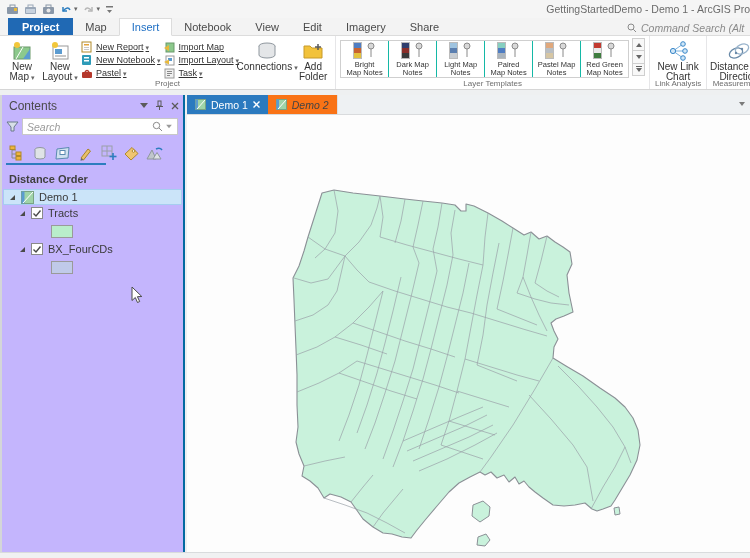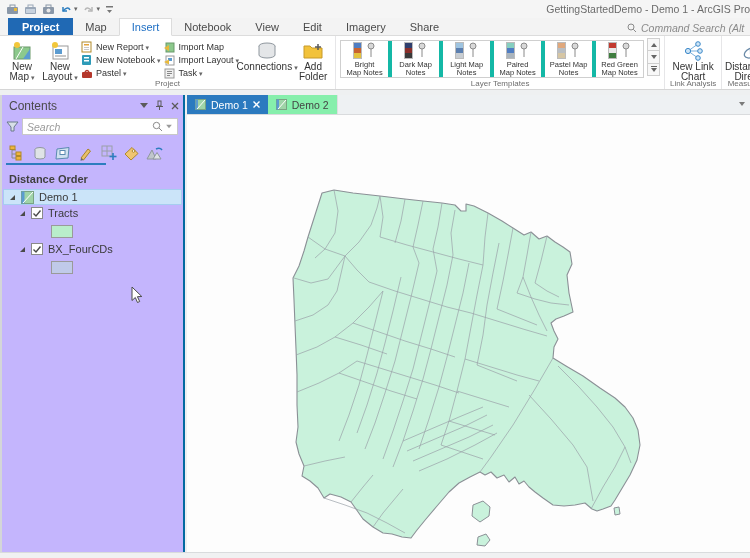--- a/index.html
+++ b/index.html
@@ -21,25 +21,25 @@
   
   .ribbon{position:absolute;left:0;top:36px;width:770px;height:54px;background:#fff;border-bottom:1px solid #d6d6d6;
           box-sizing:border-box;display:flex;align-items:stretch;}
   .rgroup{position:relative;display:flex;align-items:flex-start;gap:2px;padding:3px 4px 12px 4px;border-right:1px solid #e6e6e8;}
   .glabel{position:absolute;left:0;bottom:1px;width:100%;text-align:center;font-size:8px;color:#6e6e6e;white-space:nowrap;}
   .bigbtn{display:flex;flex-direction:column;align-items:center;width:36px;padding-top:1px;cursor:default;}
   .bigbtn .bicon{height:22px;display:flex;align-items:center;justify-content:center;}
   .lbl{font-size:10px;line-height:10px;color:#333;white-space:nowrap;}
   .dd::after{content:"▾";font-size:7px;color:#666;margin-left:2px;}
   .scol{display:flex;flex-direction:column;justify-content:flex-start;gap:1px;padding-top:2px;}
-  .smallbtn{display:flex;align-items:center;gap:3px;height:12px;font-size:9px;color:#333;white-space:nowrap;cursor:default;}
+  .smallbtn{display:flex;align-items:center;gap:3px;height:12px;font-size:9px;color:#333;white-space:nowrap;cursor:default;text-decoration:underline;}
   .icon16{width:13px;height:12px;display:inline-flex;align-items:center;justify-content:center;}
   
   .gallery{display:flex;border:1px solid #cfcfcf;background:#fff;margin-top:1px;height:36px;}
-  .galitem{width:47px;display:flex;flex-direction:column;align-items:center;border-right:4px solid #14b8a6;padding-top:1px;cursor:default;}
+  .galitem{width:47px;display:flex;flex-direction:column;align-items:center;border-right:1px solid #14b8a6;padding-top:1px;cursor:default;}
   .galicon{display:flex;align-items:flex-start;gap:4px;height:19px;}
   .strip{display:flex;flex-direction:column;width:7px;border:1px solid #bbb;}
   .strip i{display:block;height:5px;}
   .gl{font-size:7.5px;line-height:8px;color:#333;white-space:nowrap;}
   .galscroll{display:flex;flex-direction:column;width:13px;margin-left:1px;}
   .galscroll .gsb{flex:1;border:1px solid #cfcfcf;background:#f8f8f8;display:flex;align-items:center;justify-content:center;margin-top:-1px;cursor:default;}
   .tri-up{width:0;height:0;border-left:3px solid transparent;border-right:3px solid transparent;border-bottom:4px solid #666;}
   .tri-dn{width:0;height:0;border-left:3px solid transparent;border-right:3px solid transparent;border-top:4px solid #666;}
   .gsb .bar{width:6px;height:1px;background:#666;margin-bottom:1px;}
   
@@ -65,21 +65,21 @@
   .trow.selected{background:#cbe4f9;border:1px solid #a6cdf0;box-sizing:border-box;margin:0 1px;}
   .indent1{padding-left:17px;}
   .swatchrow{padding-left:49px;height:20px;display:flex;align-items:center;}
   .swatch{width:22px;height:13px;border:1px solid #9a9a9a;box-sizing:border-box;}
   .checkbox{width:12px;height:12px;border:1px solid #8a8a8a;background:#fff;box-sizing:border-box;display:flex;align-items:center;justify-content:center;}
   
   .mapview{position:absolute;left:187px;top:95px;width:563px;height:457px;}
   .maptabs{position:relative;height:20px;background:#eef1f3;border-bottom:1px solid #d9dbdd;box-sizing:border-box;display:flex;align-items:stretch;}
   .mtab{display:flex;align-items:center;gap:5px;padding:0 8px;font-size:10.5px;color:#444;cursor:default;}
   .mtab.active{background:#2b7abf;color:#fff;}
-  .mtab.inactive{background:#86efac;border-right:1px solid #dddfe1;}
+  .mtab.inactive{background:#f97316;border-right:1px solid #dddfe1;font-style:italic;}
   .mtabchev{position:absolute;right:5px;top:7px;width:0;height:0;border-left:3.5px solid transparent;border-right:3.5px solid transparent;border-top:4px solid #7a7a7a;}
   .mapcanvas{position:absolute;left:0;top:20px;width:563px;height:437px;background:#fdfdfd;}
   .mapcanvas svg{display:block;}
   .cursor{position:absolute;left:131px;top:286px;pointer-events:none;}
 </style>
 </head>
 <body>
 
 <div class="app">
 

